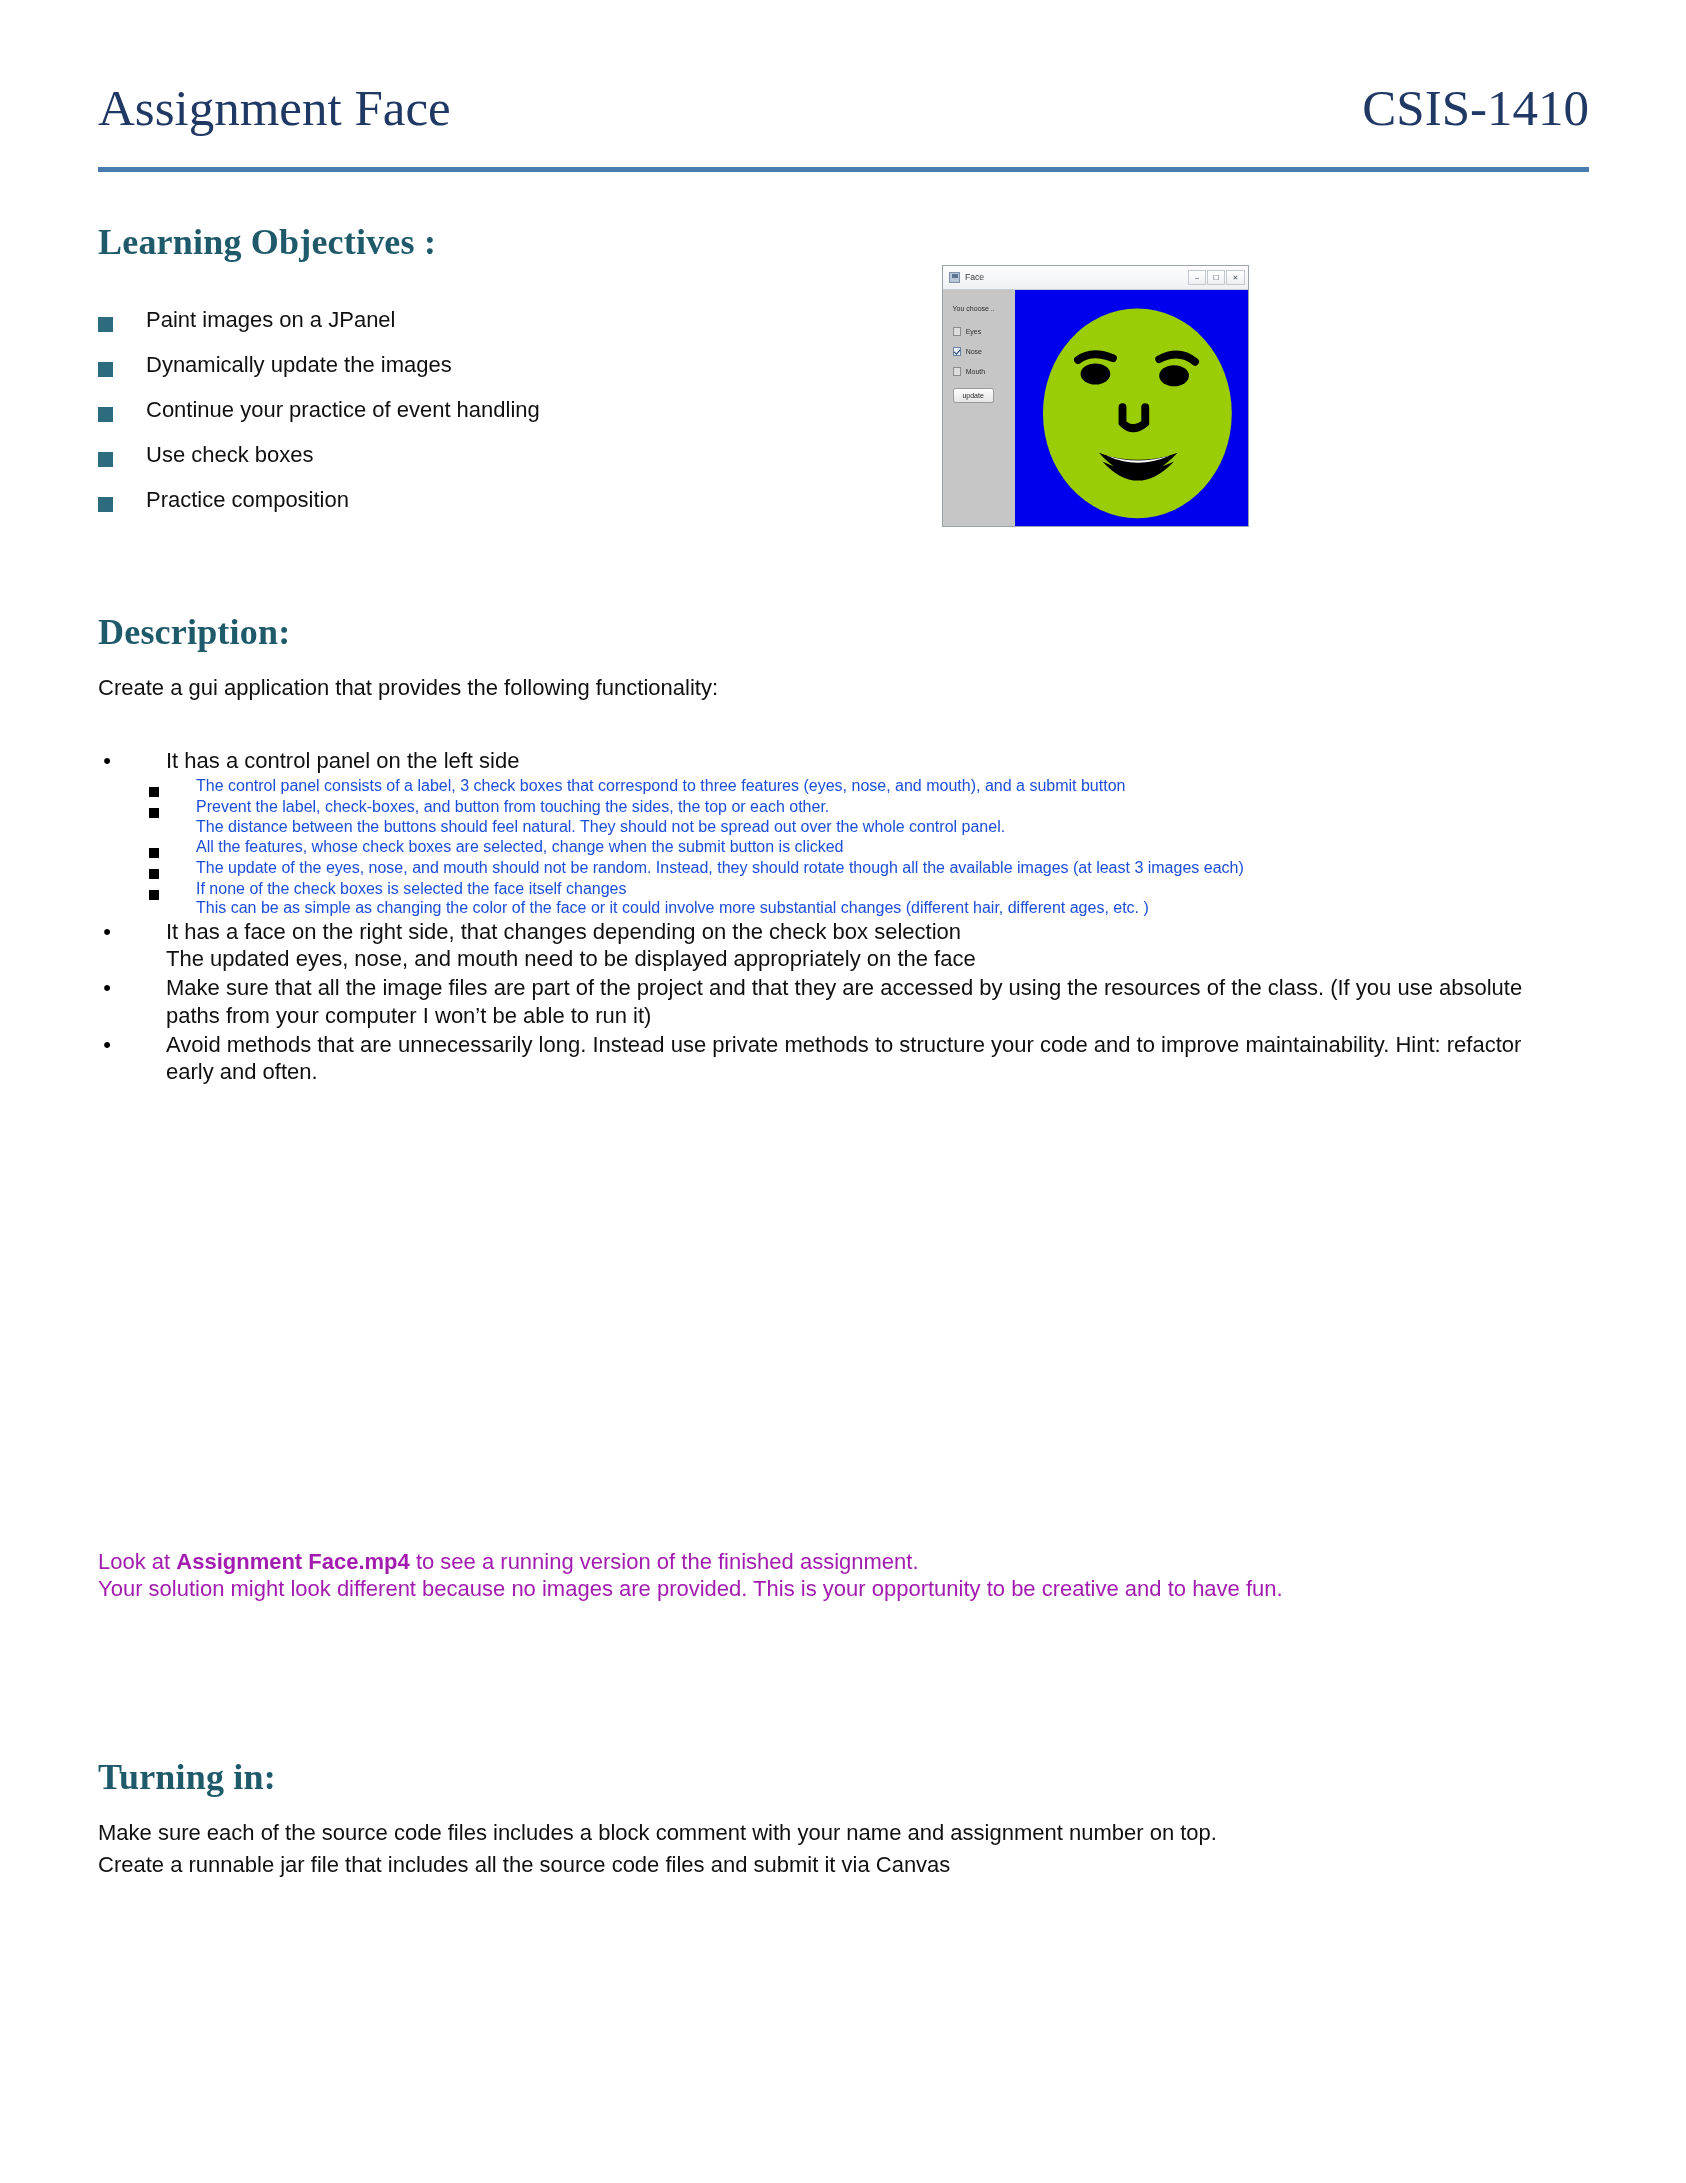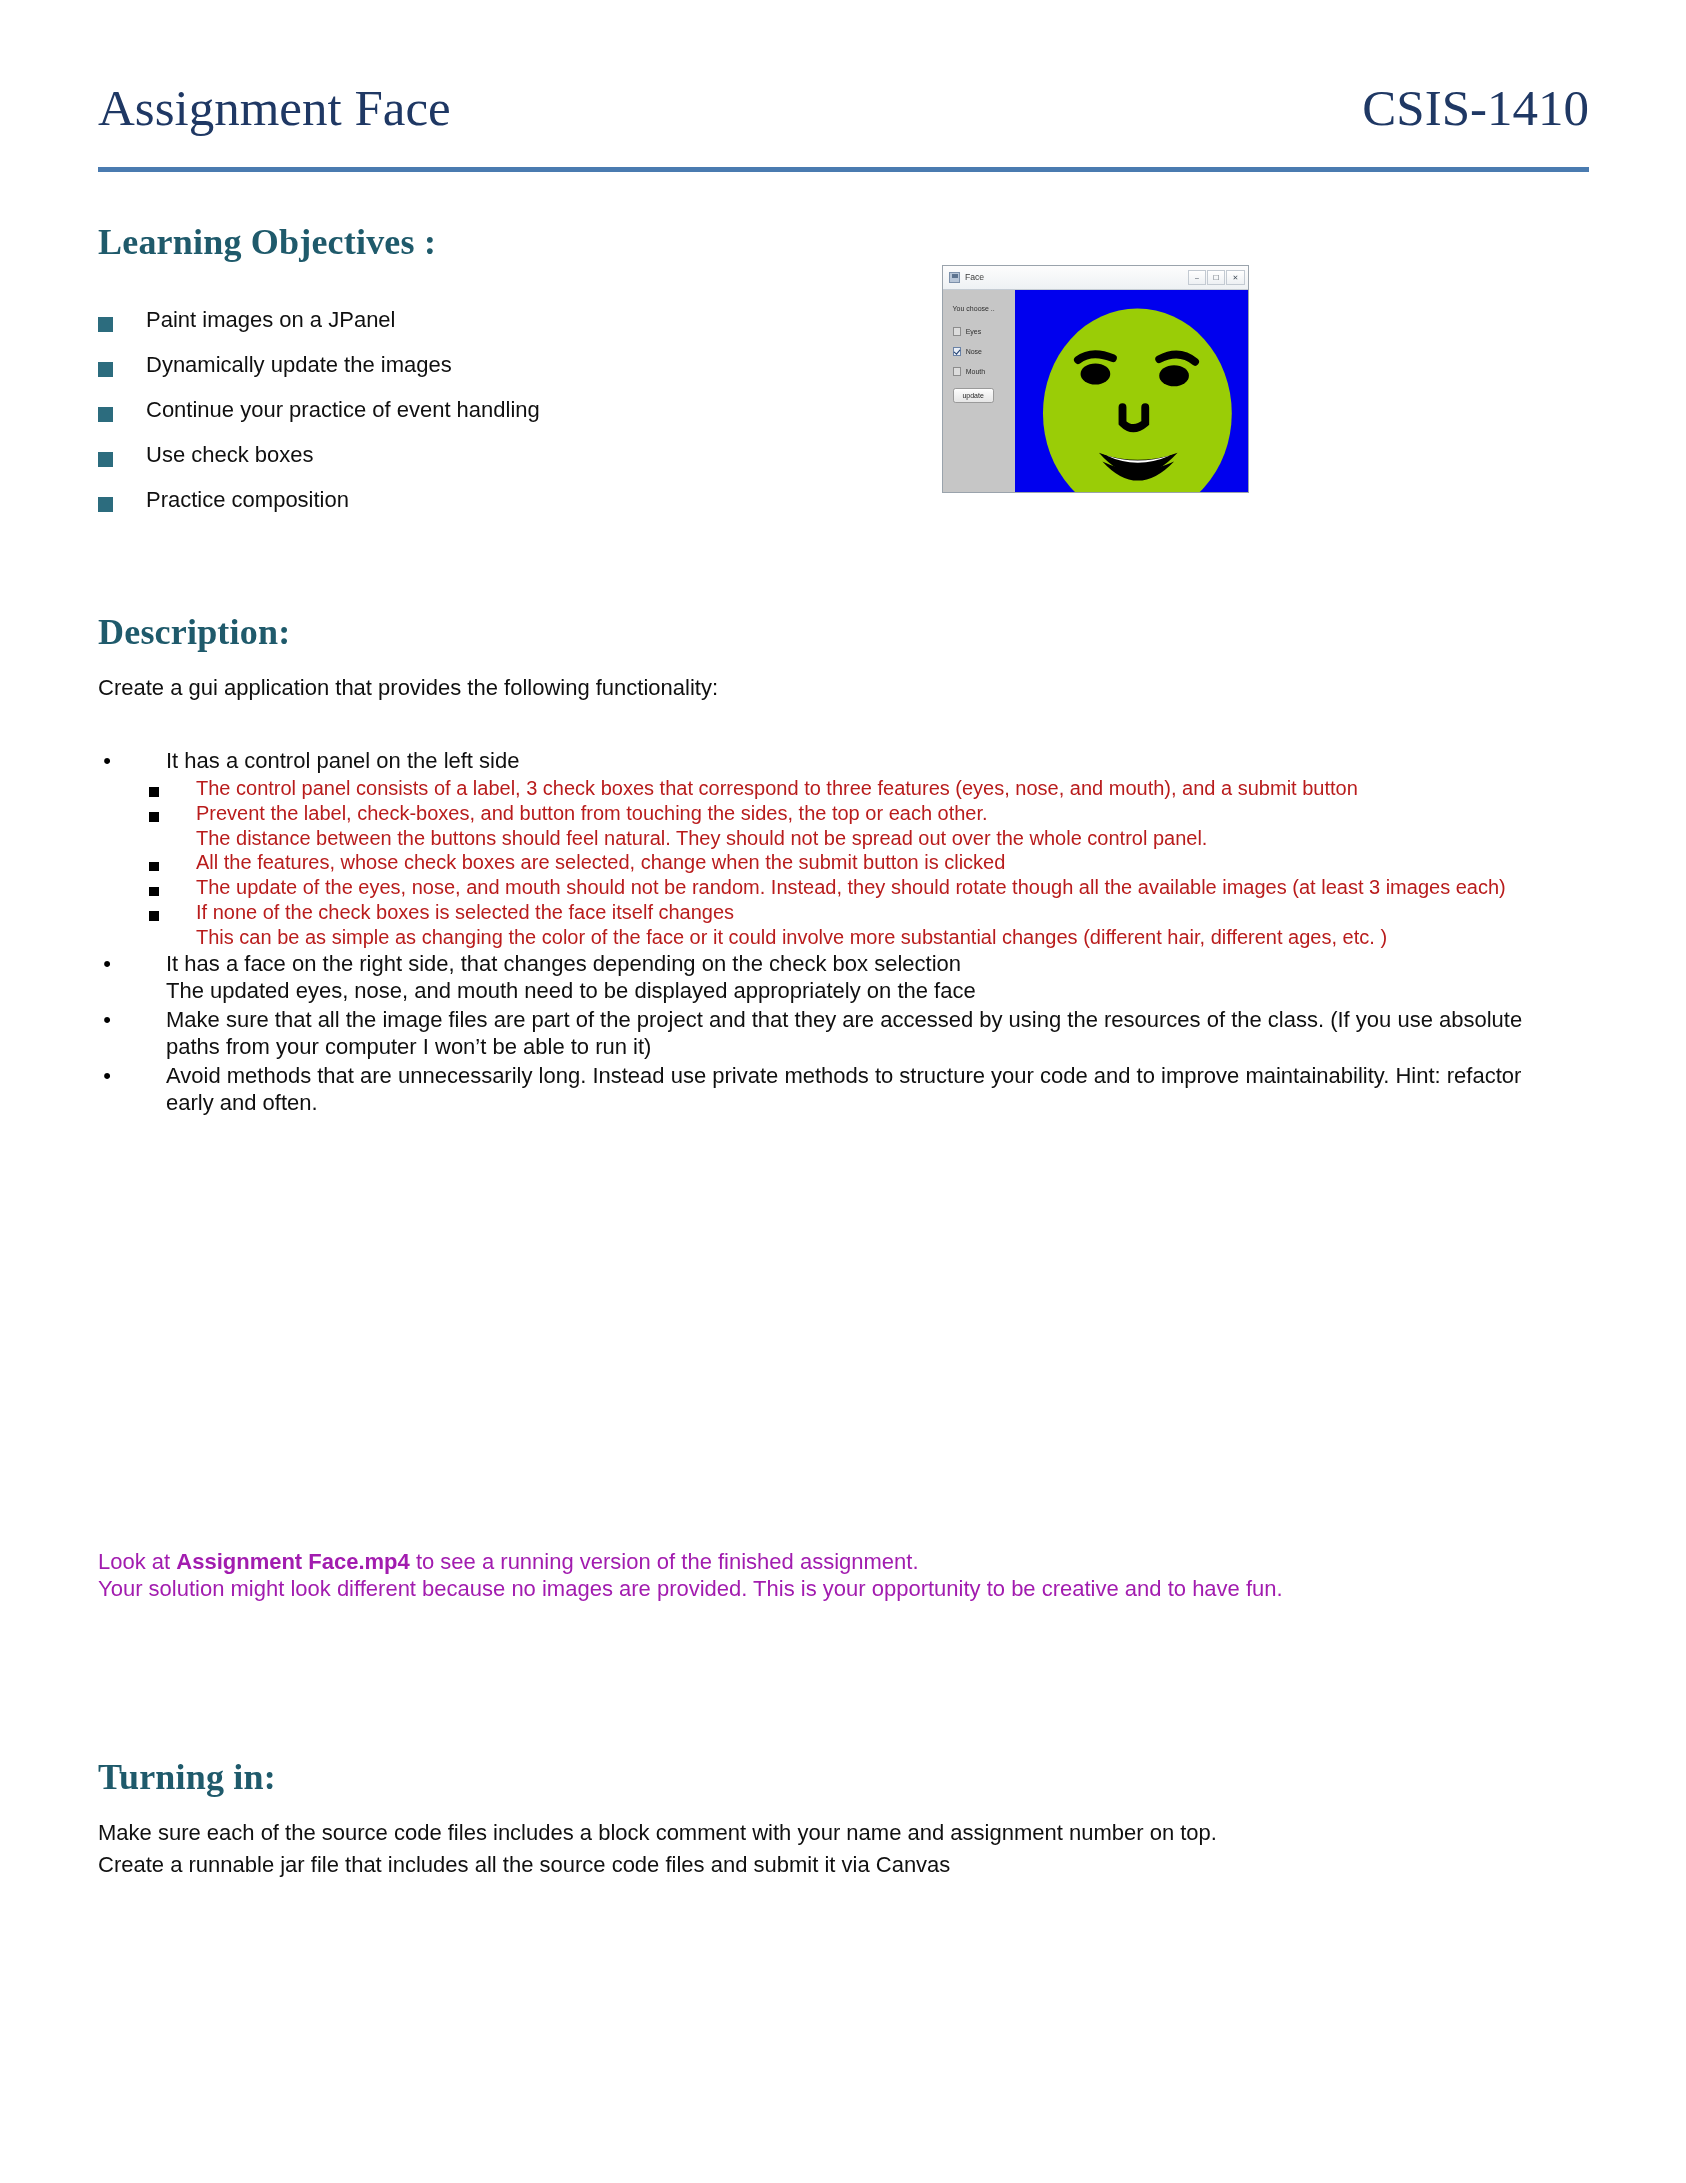--- a/index.html
+++ b/index.html
@@ -98,21 +98,21 @@
     line-height: 1.2;
     color: #101010;
   }
 
   
   .app-shot {
     position: absolute;
     left: 942px;
     top: 265px;
     width: 307px;
-    height: 228px;
+    height: 262px;
     background: #a16207;
     border: 0.9px solid #9aa3ac;
     box-sizing: border-box;
     overflow: hidden;
   }
   .app-titlebar {
     height: 23.6px;
     background: linear-gradient(#fdfdfd, #eef1f4);
     border-bottom: 0.9px solid #c5ccd3;
     display: flex;
@@ -291,23 +291,23 @@
     padding-left: 51px;
     padding-top: 11.4px;
     box-sizing: border-box;
   }
   .bullet-square {
     width: 9.6px;
     height: 9.6px;
     background: #000000;
   }
   .lvl2 > .lvl2-text {
-    font-size: 20px;
+    font-size: 16px;
     line-height: 1.24;
-    color: #b91c1c;
+    color: #1d4ed8;
     flex: 1 1 auto;
     padding-right: 52px;
   }
   .tight-line {
     display: block;
   }
 
   .closing-para {
     position: absolute;
     left: 98px;

